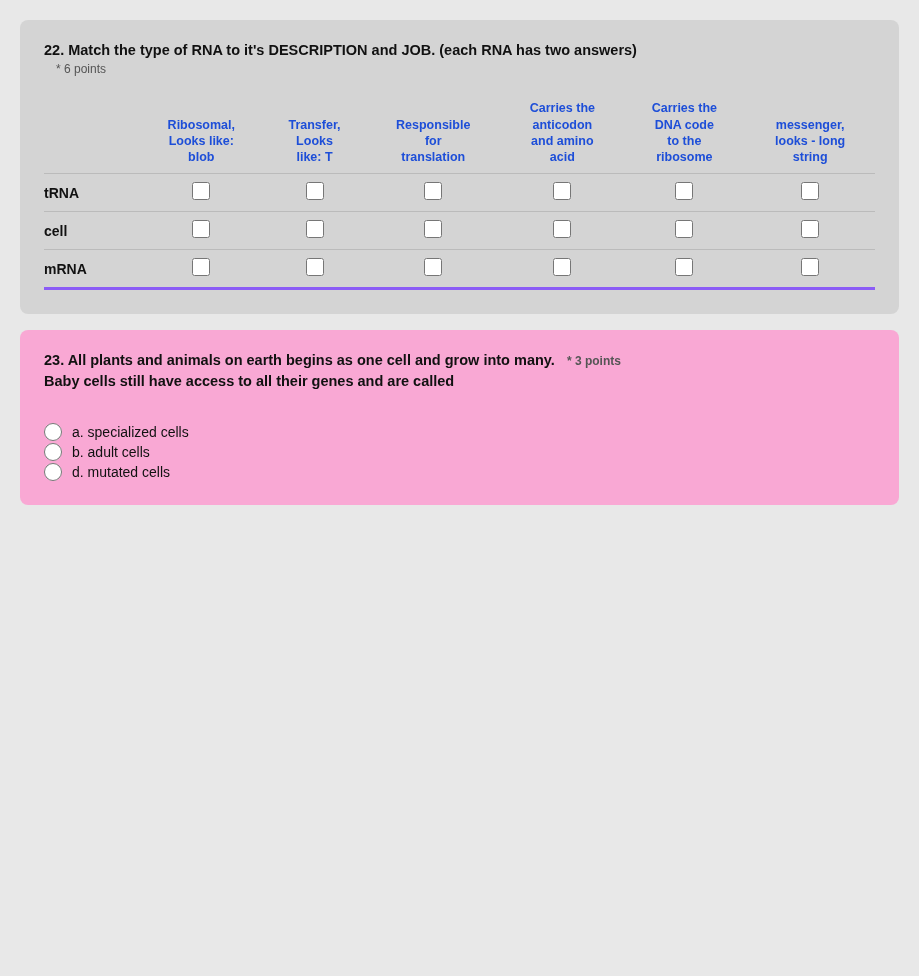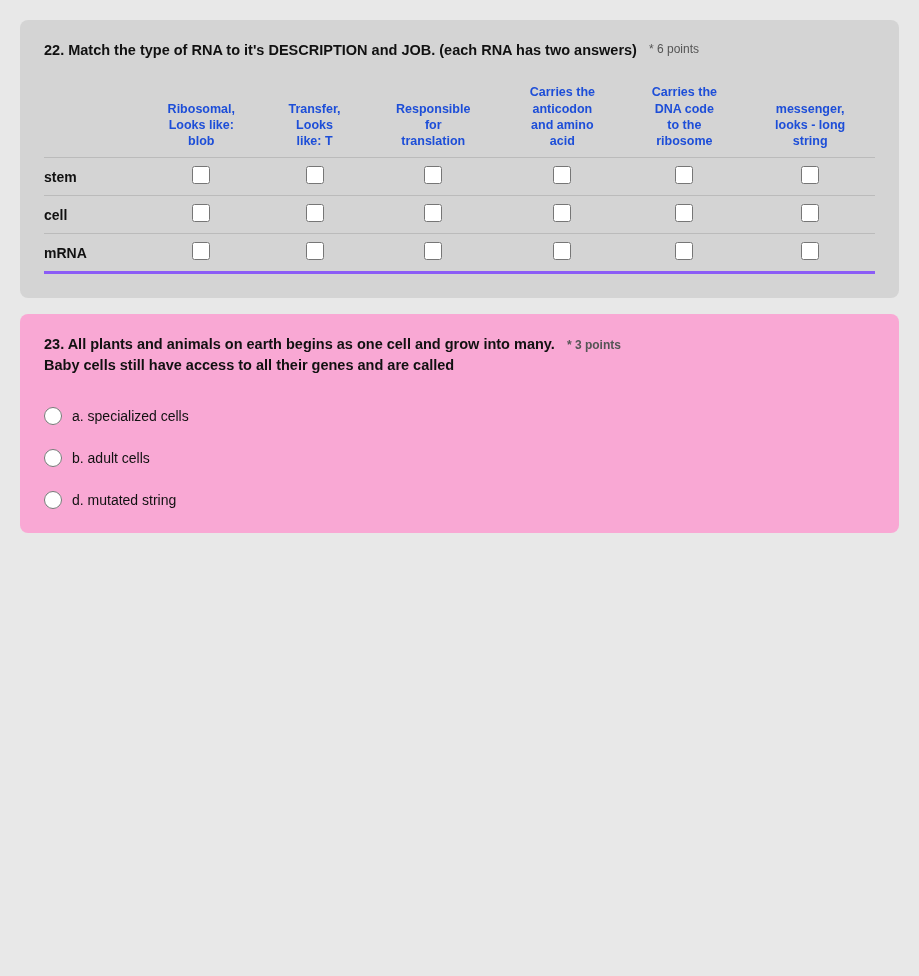--- a/index.html
+++ b/index.html
@@ -18,20 +18,21 @@
     }
     .card2 {
       background: #f9a8d4;
       border-radius: 8px;
       padding: 20px 24px 24px 24px;
     }
     .question-header {
       display: flex;
       align-items: flex-start;
       margin-bottom: 16px;
+      flex-direction: column;
     }
     .question-title {
       font-size: 14.5px;
       font-weight: 600;
       color: #111;
       max-width: 820px;
       line-height: 1.4;
     }
     .points-badge {
       font-size: 12px;
@@ -84,21 +85,21 @@
     .question23-text {
       font-size: 14.5px;
       font-weight: 600;
       line-height: 1.4;
       margin-bottom: 16px;
     }
     .options-list {
       list-style: none;
       display: flex;
       flex-direction: column;
-      gap: 24px;
+      gap: 2px;
       margin-top: 12px;
     }
     .option-item {
       display: flex;
       align-items: center;
       gap: 10px;
       font-size: 14px;
       cursor: pointer;
     }
     .option-item input[type="radio"] {
@@ -124,21 +125,21 @@
         <th>Ribosomal,<br>Looks like:<br>blob</th>
         <th>Transfer,<br>Looks<br>like: T</th>
         <th>Responsible<br>for<br>translation</th>
         <th>Carries the<br>anticodon<br>and amino<br>acid</th>
         <th>Carries the<br>DNA code<br>to the<br>ribosome</th>
         <th>messenger,<br>looks - long<br>string</th>
       </tr>
     </thead>
     <tbody>
       <tr>
-        <td class="row-label">stem</td>
+        <td class="row-label">tRNA</td>
         <td><input type="checkbox" style=""></td>
         <td><input type="checkbox" style=""></td>
         <td><input type="checkbox" style=""></td>
         <td><input type="checkbox" style=""></td>
         <td><input type="checkbox" style=""></td>
         <td><input type="checkbox" style=""></td>
       </tr>
       <tr>
         <td class="row-label">cell</td>
         <td><input type="checkbox" style=""></td>
@@ -176,16 +177,16 @@
     <li class="option-item">
       <input type="radio" name="q23" id="q23a" style="">
       <label for="q23a">a. specialized cells</label>
     </li>
     <li class="option-item">
       <input type="radio" name="q23" id="q23b" style="">
       <label for="q23b">b. adult cells</label>
     </li>
     <li class="option-item">
       <input type="radio" name="q23" id="q23d" style="">
-      <label for="q23d">d. mutated string</label>
+      <label for="q23d">d. mutated cells</label>
     </li>
   </ul>
 </div>
 
 </body></html>

